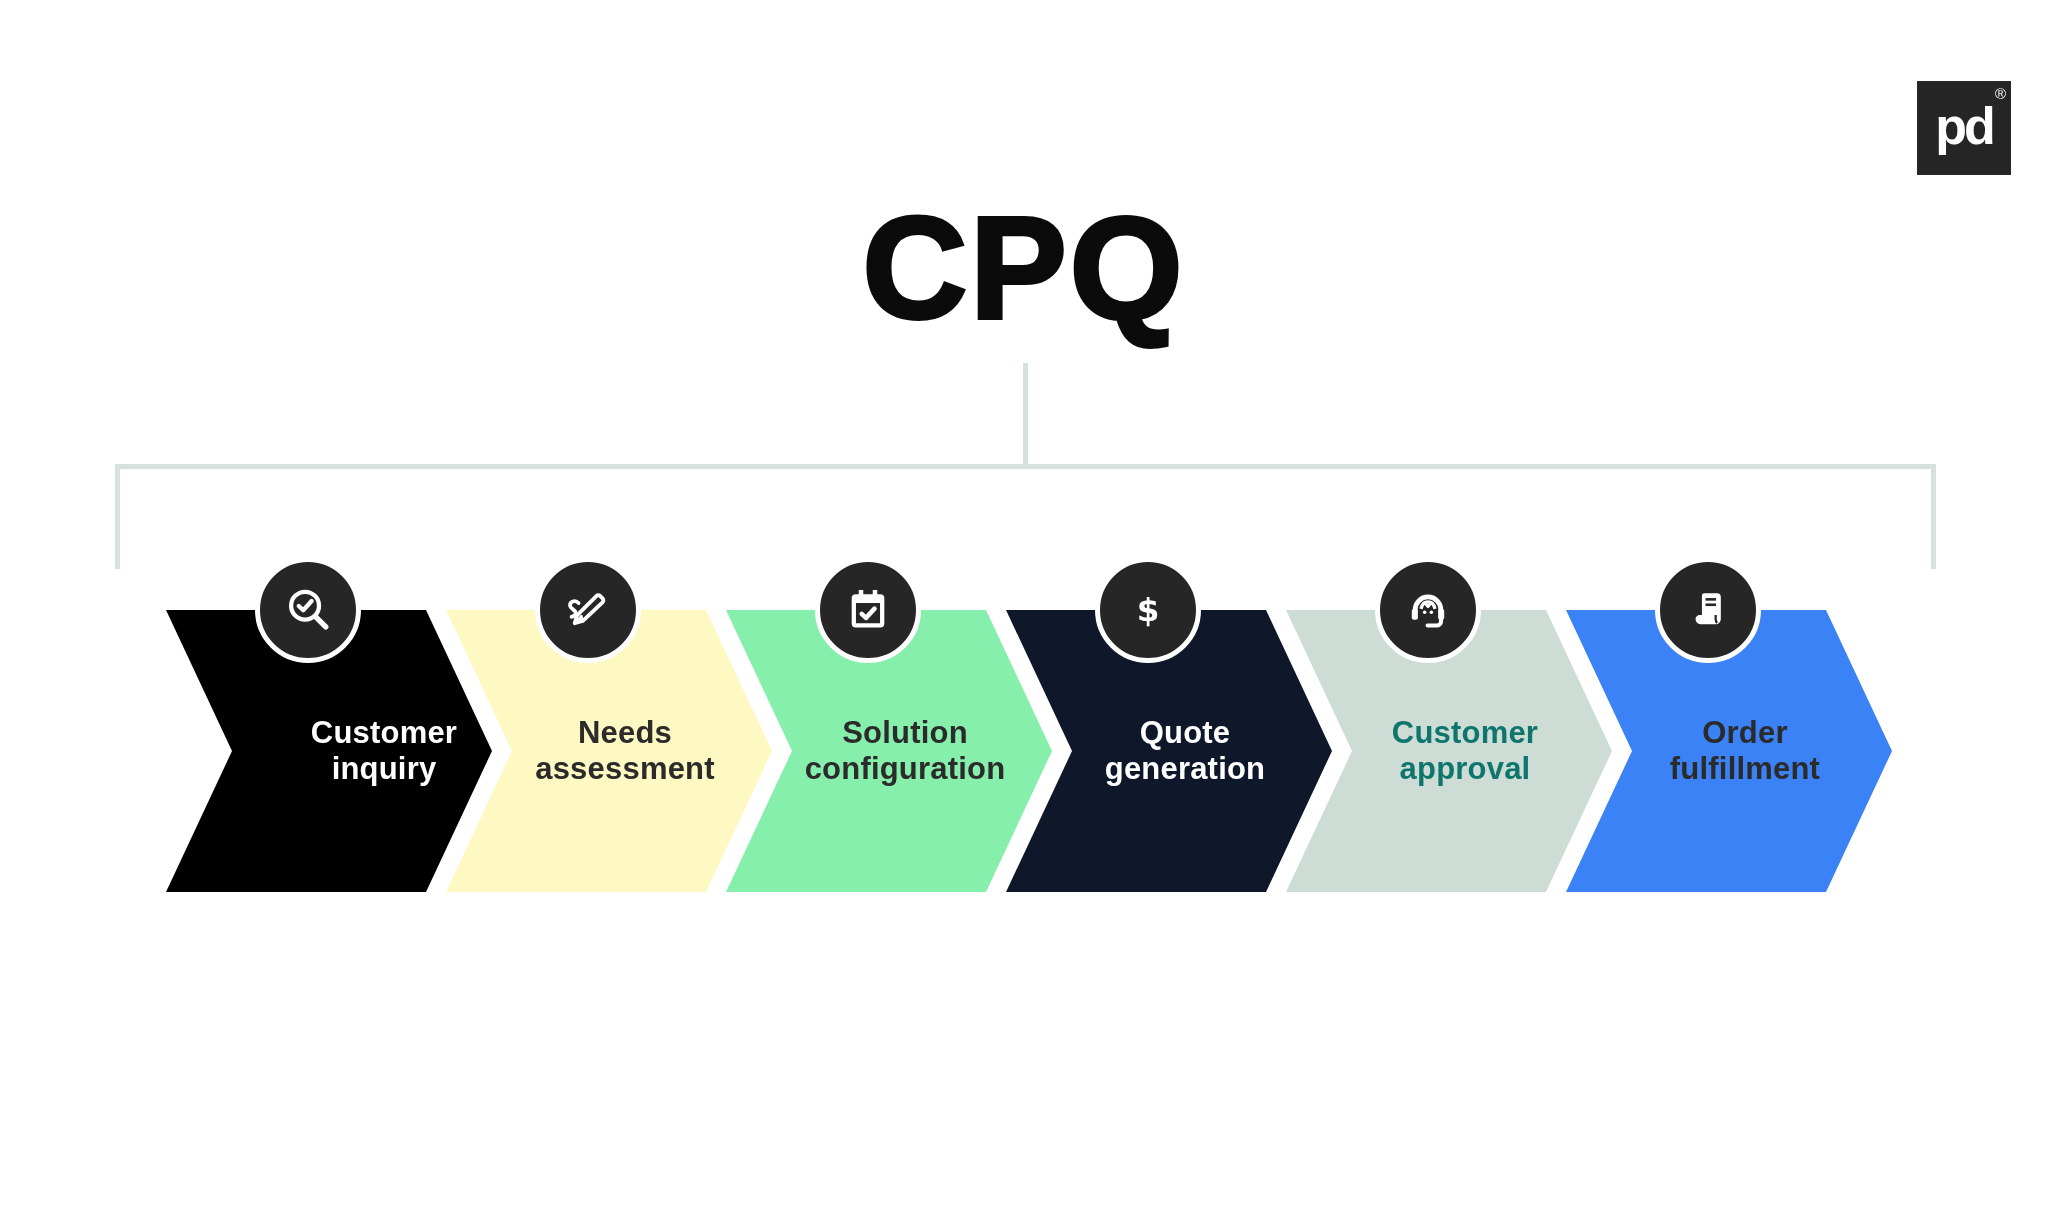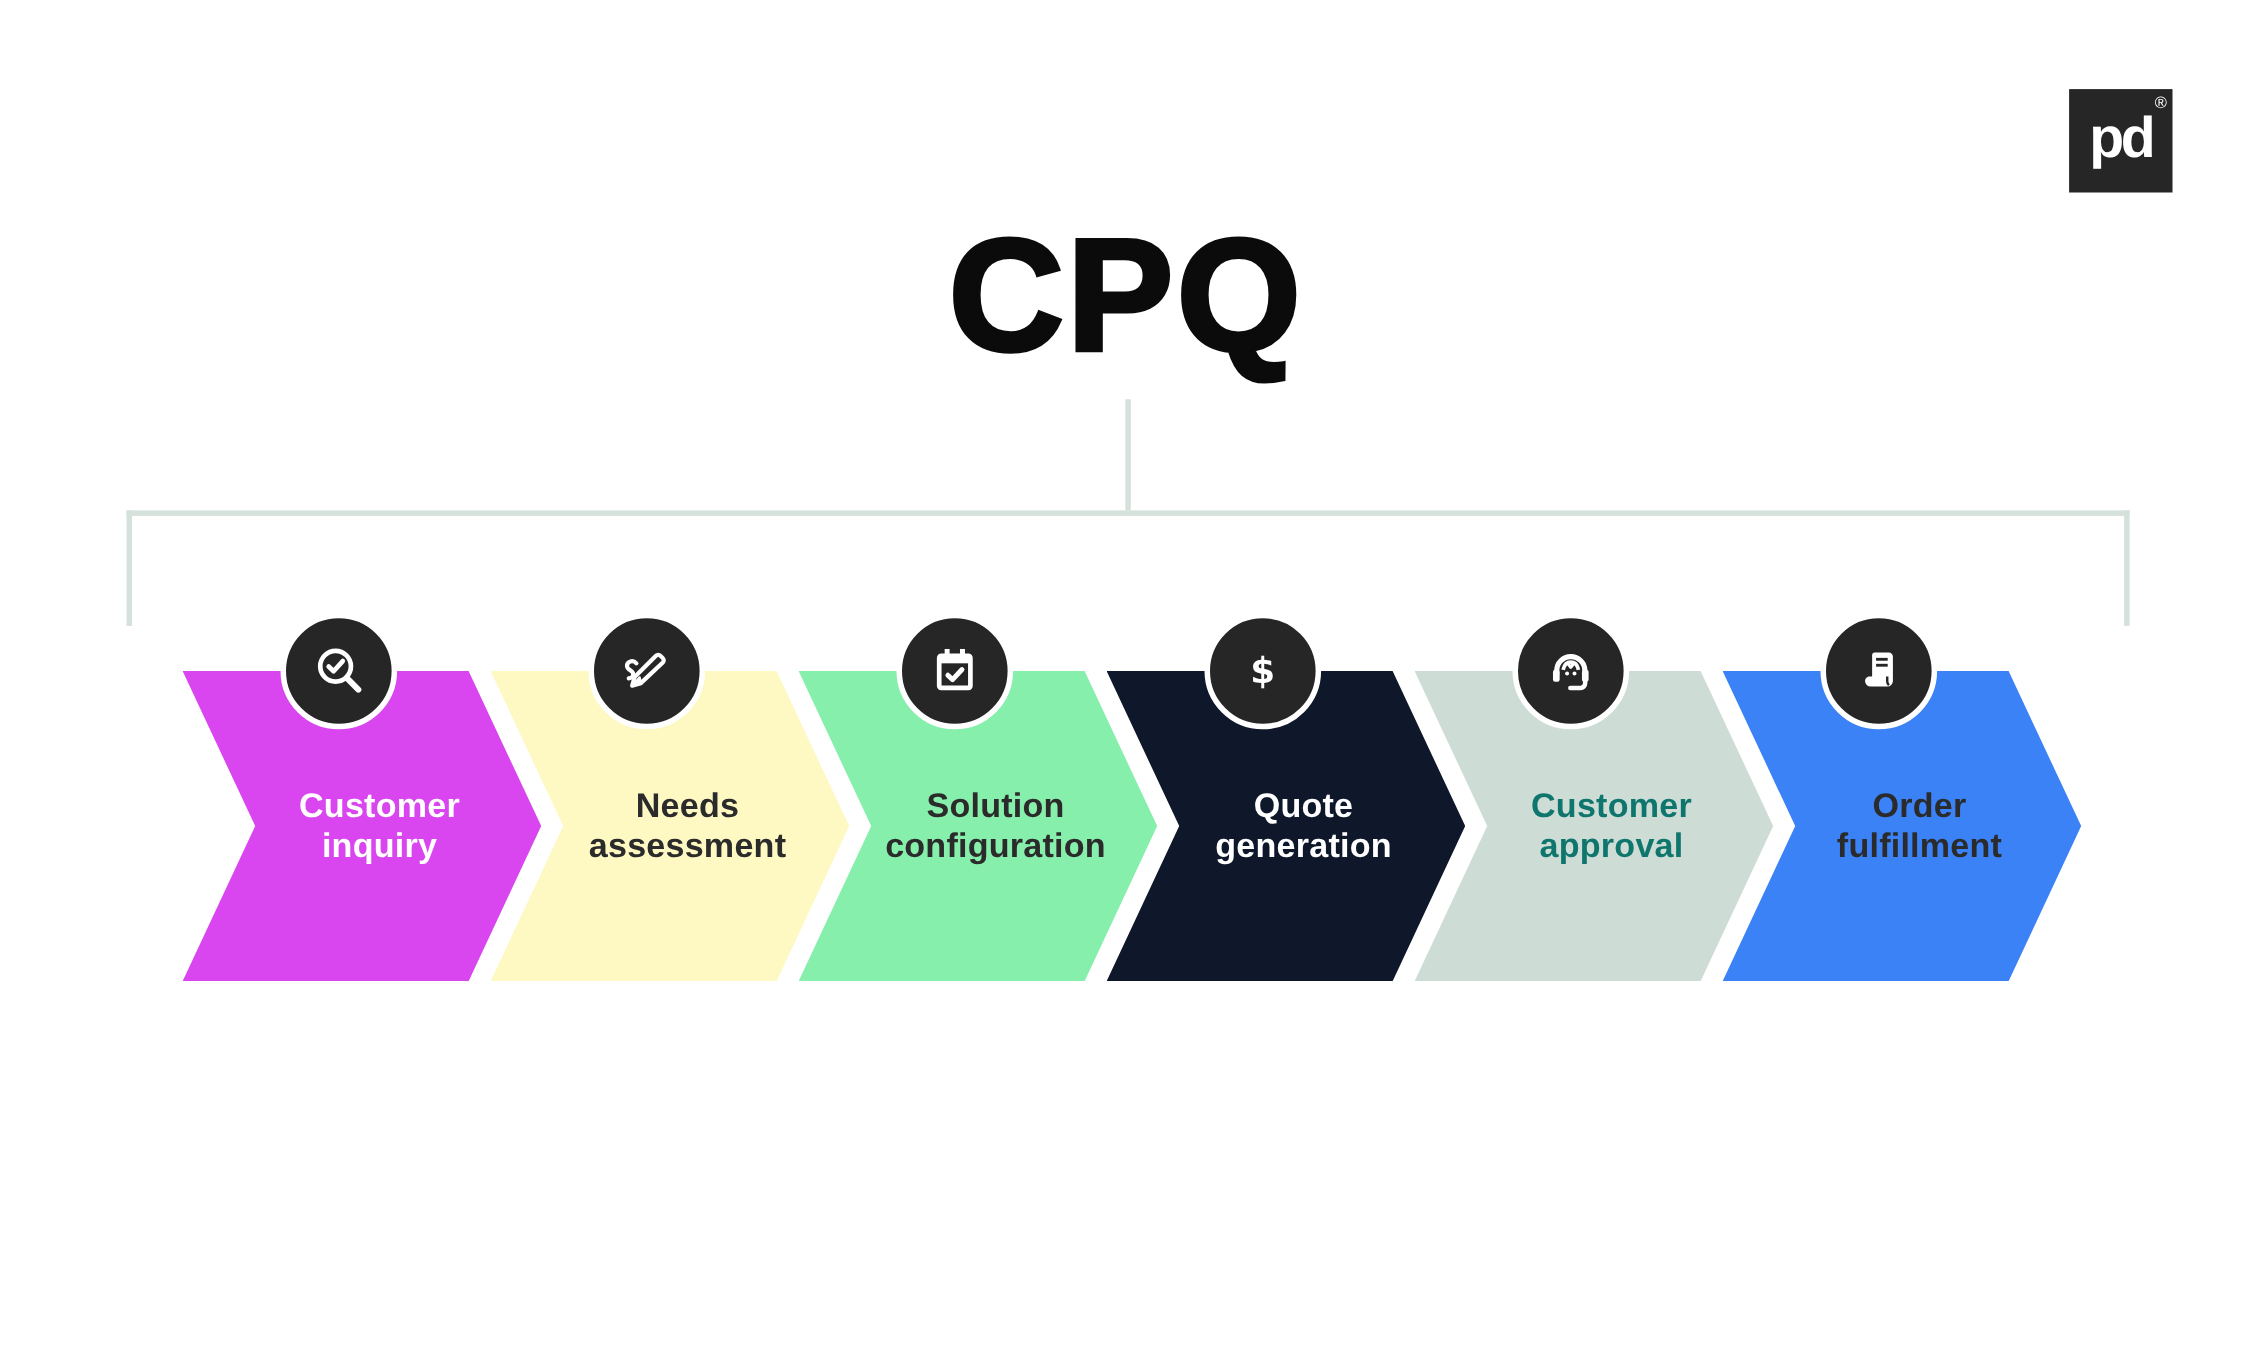--- a/index.html
+++ b/index.html
@@ -45,33 +45,33 @@
   
   .badge{
     position:absolute;top:557px;width:96px;height:96px;border-radius:50%;
     border:5px solid #ffffff;display:flex;align-items:center;justify-content:center;
   }
   .badge svg{width:54px;height:54px;display:block;}
 </style>
 </head>
 <body>
 
-<div class="logo-box" style="background: rgb(38, 38, 38);">
+<div class="logo-box" style="background: rgb(38, 38, 38); margin-left: 36px;">
   <span class="logo-mark">pd</span>
   <span class="logo-reg">®</span>
 </div>
 
 <div class="title">CPQ</div>
 
 <div class="line stem" style="background: rgb(213, 226, 219);"></div>
 <div class="line rail" style="background: rgb(213, 226, 219);"></div>
 <div class="line drop-left" style="background: rgb(213, 226, 219);"></div>
 <div class="line drop-right" style="background: rgb(213, 226, 219);"></div>
 
-<div class="chev" style="left: 166px; background: #d946ef;">
+<div class="chev" style="left: 166px; background: #000000; justify-content: flex-end;">
   <div class="chev-label" style="color: rgb(255, 255, 255);">Customer inquiry</div>
 </div>
 <div class="chev" style="left: 446px; background: #fef9c3; align-items: center;">
   <div class="chev-label" style="color: rgb(43, 43, 43);">Needs assessment</div>
 </div>
 <div class="chev" style="left: 726px; background: #86efac;">
   <div class="chev-label" style="color: rgb(43, 43, 43);">Solution configuration</div>
 </div>
 <div class="chev" style="left: 1006px; background: #0f172a;">
   <div class="chev-label" style="color: rgb(255, 255, 255);">Quote generation</div>

